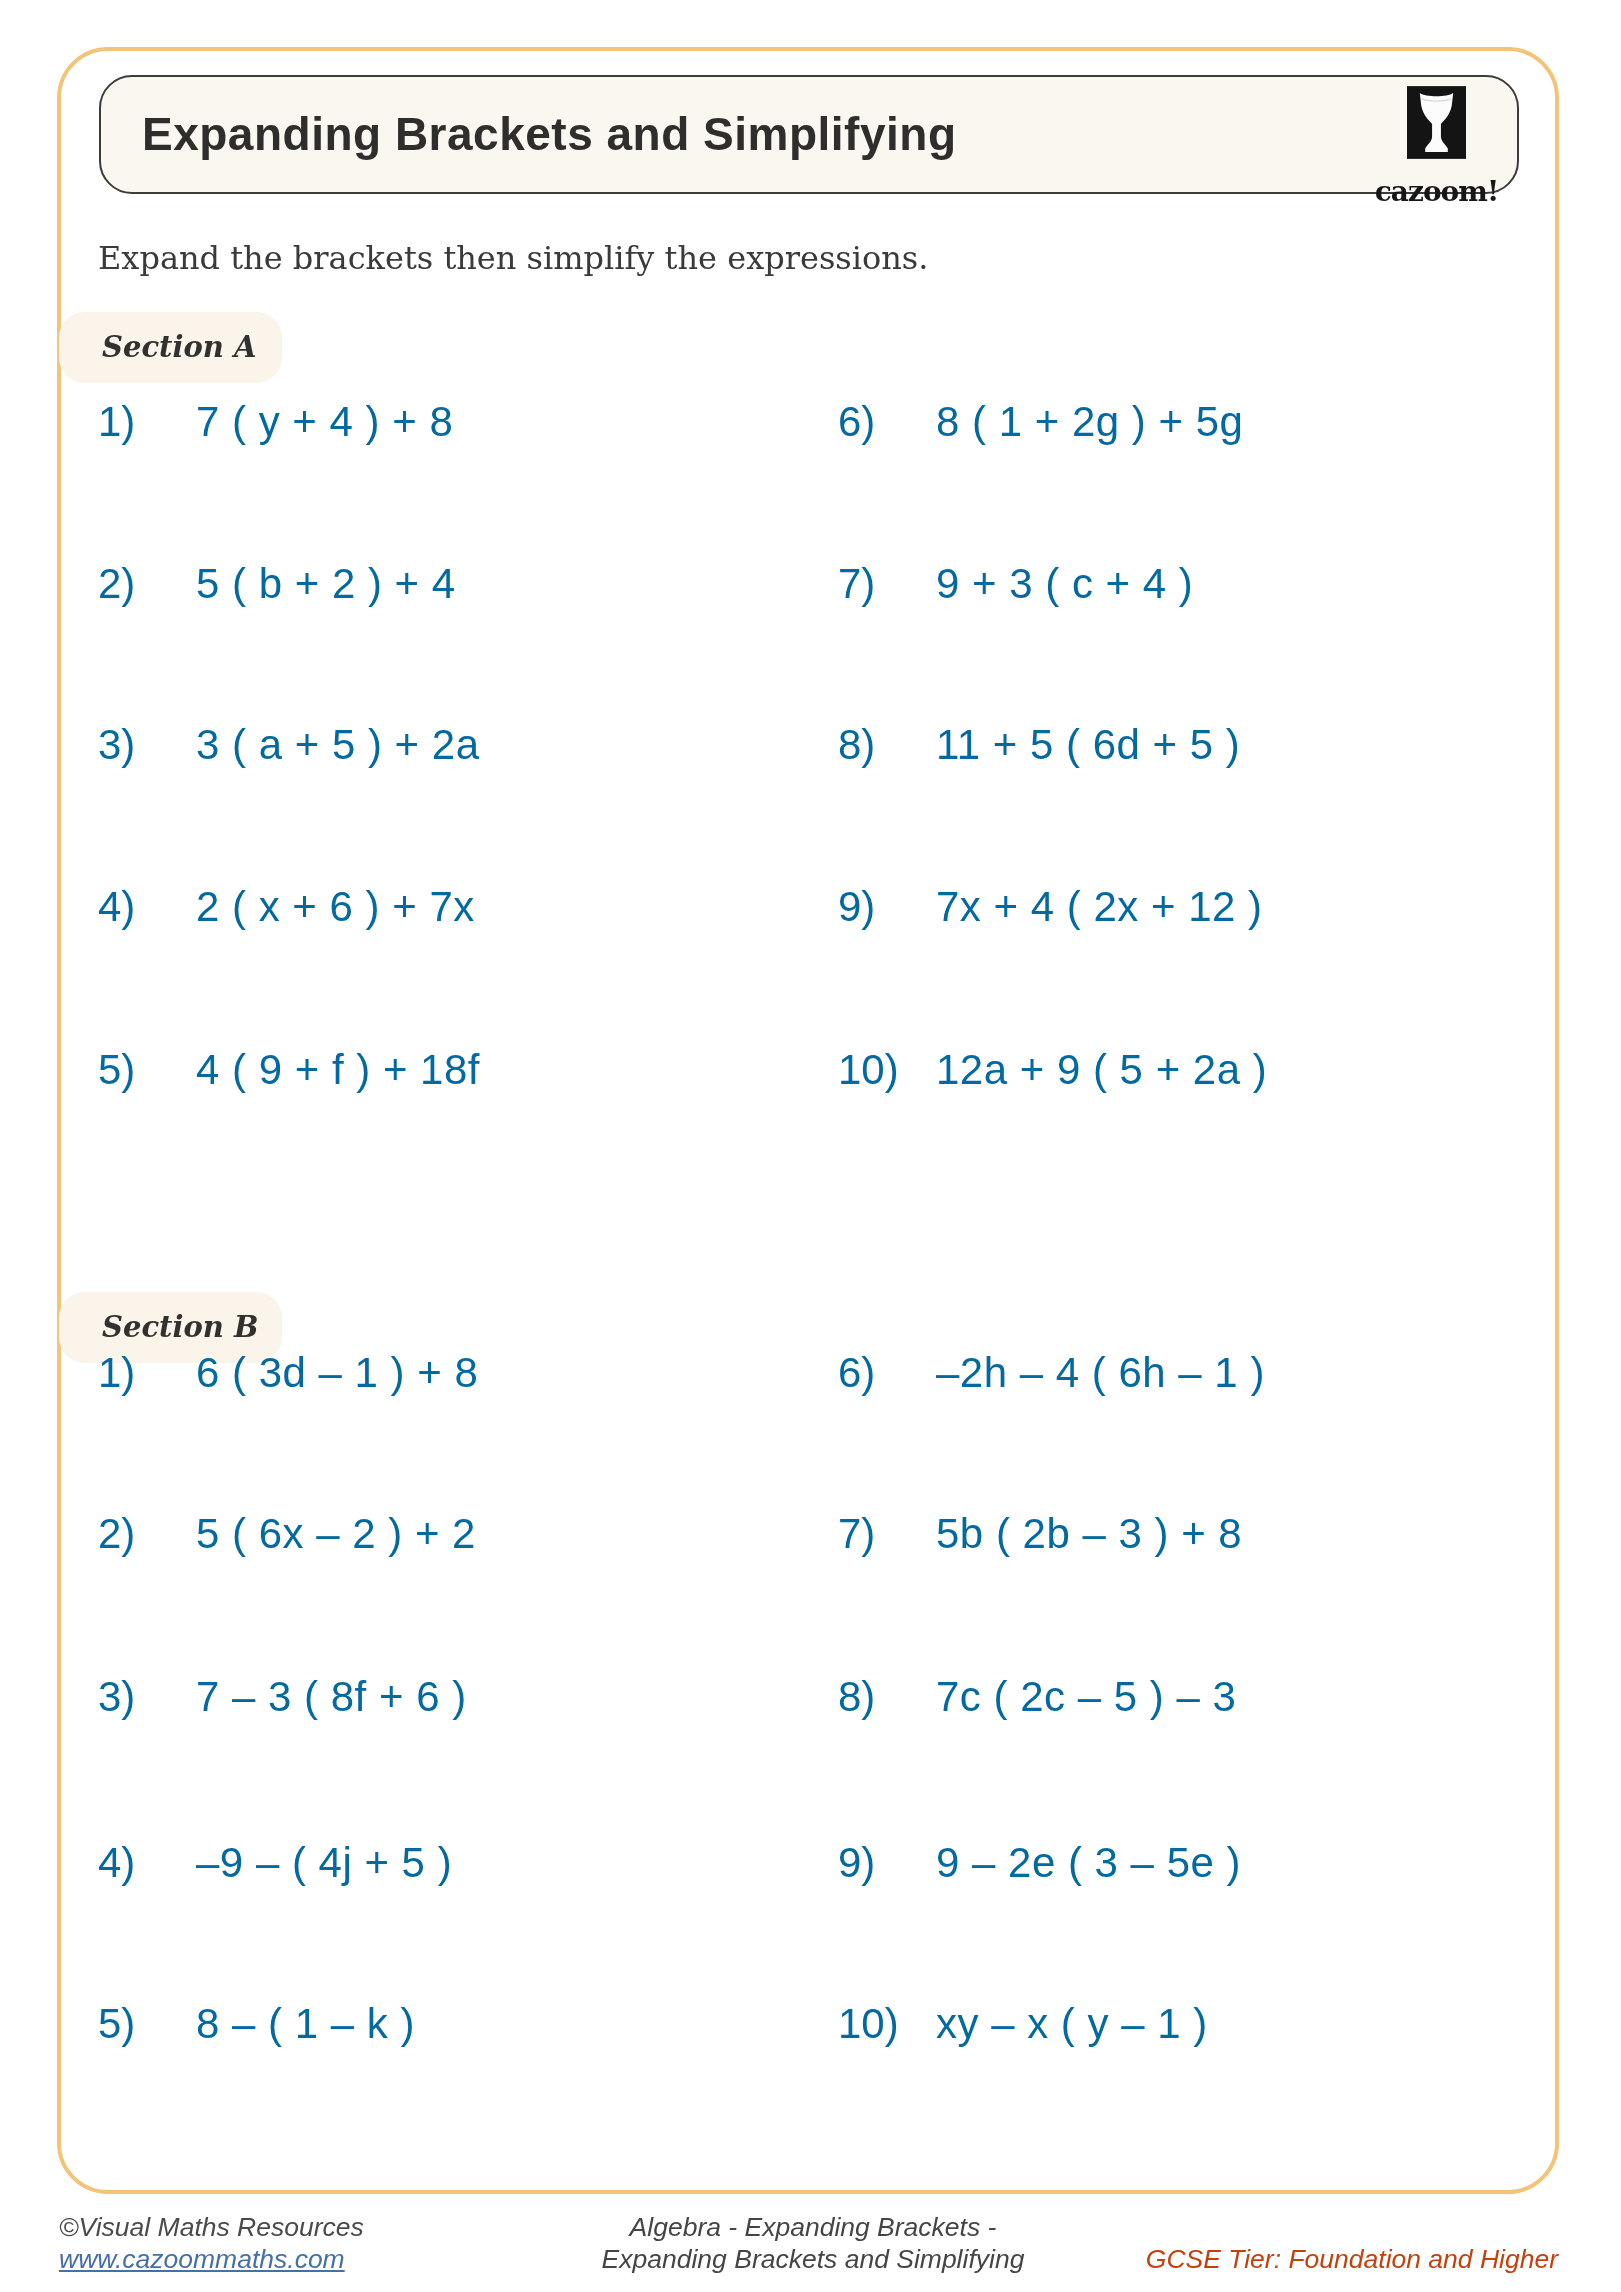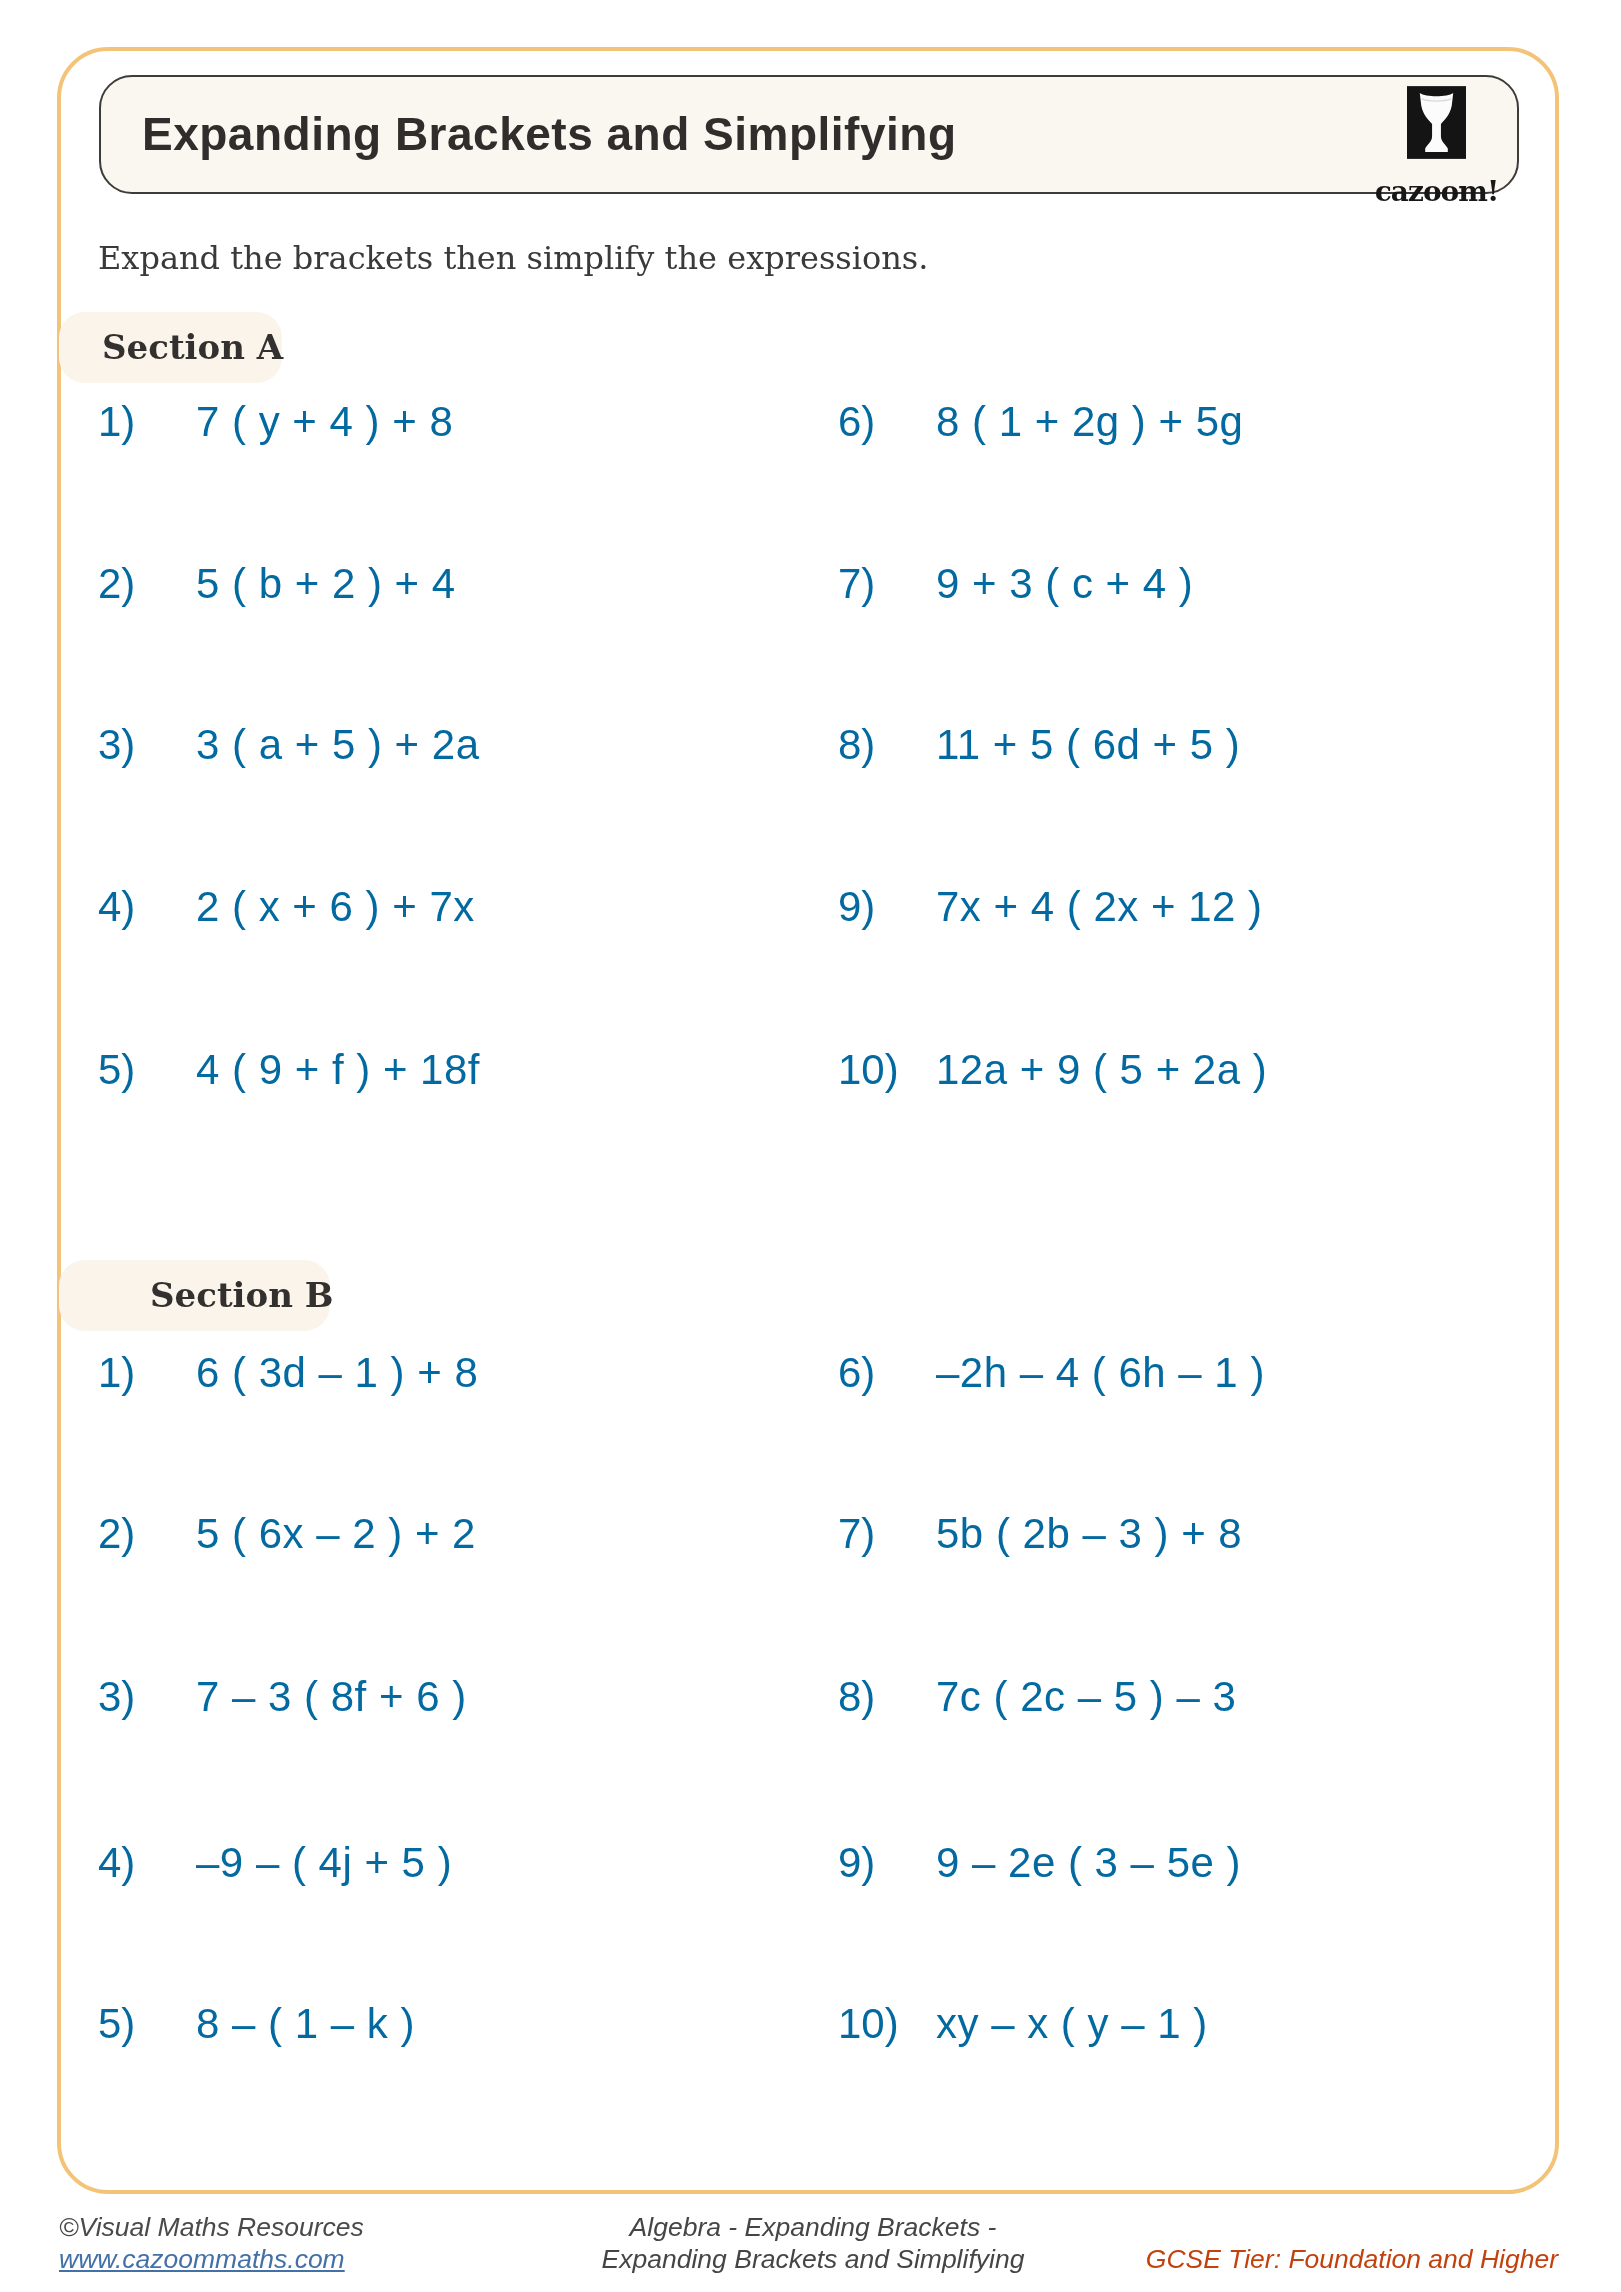--- a/index.html
+++ b/index.html
@@ -28,25 +28,25 @@
   }
   .instruction{
     position:absolute;left:98px;top:239px;
     font-family:"DejaVu Serif",serif;font-size:32px;color:#3a3a3a;
   }
   .section-badge{
     position:absolute;left:59px;width:223px;height:71px;background:#faf4ea;border-radius:25.5px;
   }
   .section-badge .section-label{
     display:block;padding-left:43px;line-height:71px;
-    font-family:"DejaVu Serif",serif;font-weight:bold;
-    font-size:34px;color:#33312f;white-space:nowrap;
+    font-family:"DejaVu Serif",serif;font-style:italic;font-weight:bold;
+    font-size:29px;color:#33312f;white-space:nowrap;
   }
   .badge-a{top:312px;}
-  .badge-b{top:1260px;padding-left:48px;}
+  .badge-b{top:1292px;}
   .prob{position:absolute;white-space:nowrap;font-size:42px;font-weight:normal;color:#0369a1;}
   .pnum{display:inline-block;width:98px;}
   .pexpr{display:inline-block;letter-spacing:0.5px;}
   .col-l{left:98px;}
   .col-r{left:838px;}
   .footer{position:absolute;left:0;top:0;width:1310px;height:2293px;pointer-events:none;font-style:italic;}
   .footer-left{position:absolute;left:59px;top:2211px;font-size:26.5px;color:#4a4a4a;line-height:32px;}
   .footer-center{position:absolute;left:470px;width:686px;top:2211px;text-align:center;font-size:26.5px;color:#454545;line-height:32px;}
   .footer-right{position:absolute;left:1019px;width:539px;top:2244px;text-align:right;font-size:26.5px;color:#c2410c;}
   .site-link{color:#4470a8;text-decoration:underline;pointer-events:auto;cursor:pointer;}

